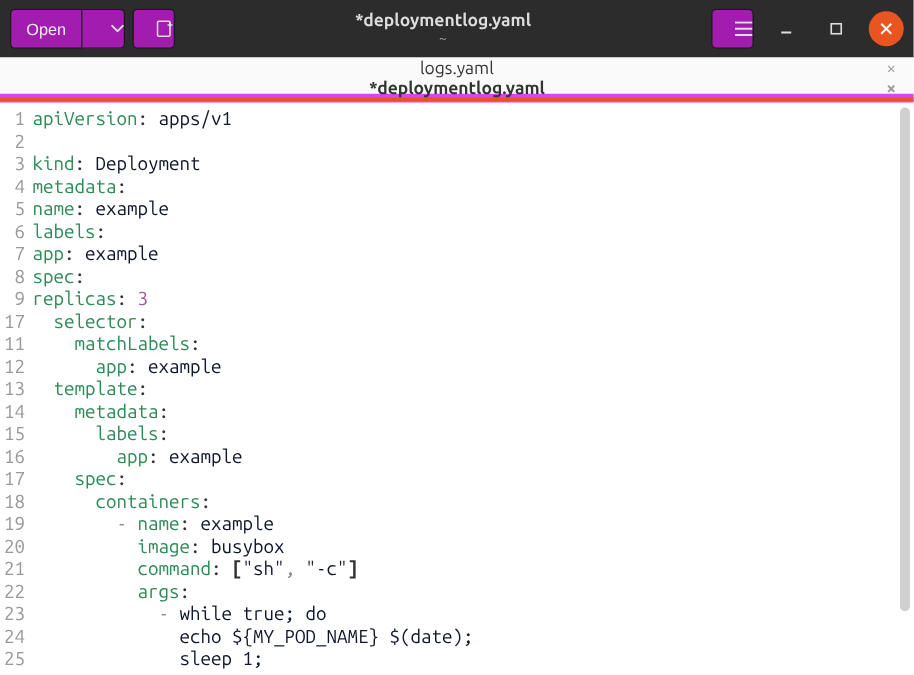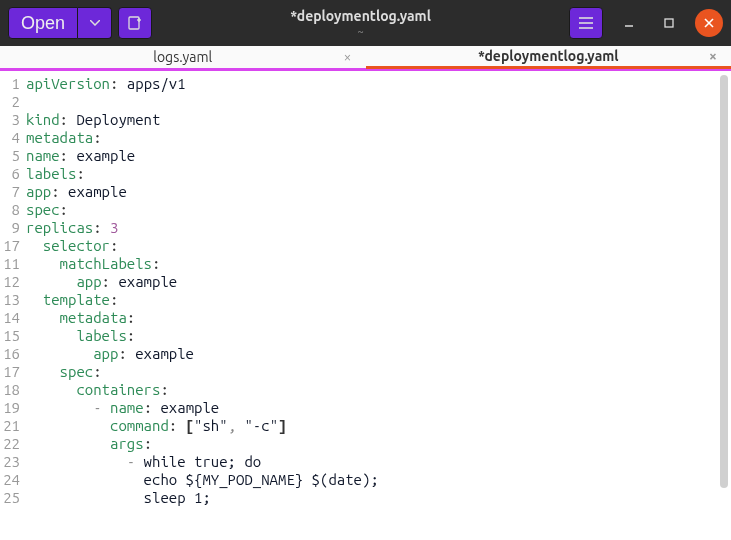--- a/index.html
+++ b/index.html
@@ -15,29 +15,29 @@
     .titlebar {
       background: #2c2c2c;
       height: 46px;
       display: flex;
       align-items: center;
       padding: 0 8px;
       gap: 6px;
       color: #e6e6e6;
     }
     .tb-btn {
-      background: #6d28d9;
+      background: #a21caf;
       border: 1px solid #1a1a1a;
       border-radius: 4px;
       color: #eee;
       height: 32px;
       display: flex;
       align-items: center;
-      justify-content: center;
-      font-size: 18px;
+      justify-content: flex-end;
+      font-size: 13px;
       padding: 0 12px;
       cursor: pointer;
     }
     .tb-icon-btn {
       width: 34px;
       padding: 0;
     }
     .tb-group {
       display: flex;
     }
@@ -62,23 +62,24 @@
       border-radius: 50%;
       margin-left: 6px;
       color: #ddd;
     }
     .win-close {
       background: #e95420;
       color: #fff;
     }
     .tabbar {
       background: #fafafa;
-      border-bottom: 3px solid #d946ef;
-      height: 25px;
-      display: flex;
+      border-bottom: 7px solid #d946ef;
+      height: 36px;
+      display: flex;
+      flex-direction: column;
     }
     .tab {
       flex: 1;
       display: flex;
       align-items: center;
       justify-content: center;
       position: relative;
       font-size: 14px;
       color: #333;
       cursor: pointer;
@@ -227,20 +228,21 @@
       <div class="line"><span class="gutter">17</span><span class="code"><span class="tok-plain">  </span><span class="tok-key">selector</span><span class="tok-colon">:</span></span></div>
       <div class="line"><span class="gutter">11</span><span class="code"><span class="tok-plain">    </span><span class="tok-key">matchLabels</span><span class="tok-colon">:</span></span></div>
       <div class="line"><span class="gutter">12</span><span class="code"><span class="tok-plain">      </span><span class="tok-key">app</span><span class="tok-colon">:</span><span class="tok-plain"> </span><span class="tok-str">example</span></span></div>
       <div class="line"><span class="gutter">13</span><span class="code"><span class="tok-plain">  </span><span class="tok-key">template</span><span class="tok-colon">:</span></span></div>
       <div class="line"><span class="gutter">14</span><span class="code"><span class="tok-plain">    </span><span class="tok-key">metadata</span><span class="tok-colon">:</span></span></div>
       <div class="line"><span class="gutter">15</span><span class="code"><span class="tok-plain">      </span><span class="tok-key">labels</span><span class="tok-colon">:</span></span></div>
       <div class="line"><span class="gutter">16</span><span class="code"><span class="tok-plain">        </span><span class="tok-key">app</span><span class="tok-colon">:</span><span class="tok-plain"> </span><span class="tok-str">example</span></span></div>
       <div class="line"><span class="gutter">17</span><span class="code"><span class="tok-plain">    </span><span class="tok-key">spec</span><span class="tok-colon">:</span></span></div>
       <div class="line"><span class="gutter">18</span><span class="code"><span class="tok-plain">      </span><span class="tok-key">containers</span><span class="tok-colon">:</span></span></div>
       <div class="line"><span class="gutter">19</span><span class="code"><span class="tok-plain">        - </span><span class="tok-key">name</span><span class="tok-colon">:</span><span class="tok-plain"> </span><span class="tok-str">example</span></span></div>
+      <div class="line"><span class="gutter">20</span><span class="code"><span class="tok-plain">          </span><span class="tok-key">image</span><span class="tok-colon">:</span><span class="tok-plain"> </span><span class="tok-str">busybox</span></span></div>
       <div class="line"><span class="gutter">21</span><span class="code"><span class="tok-plain">          </span><span class="tok-key">command</span><span class="tok-colon">:</span><span class="tok-plain"> </span><span class="tok-bracket">[</span><span class="tok-str">"sh"</span><span class="tok-plain">, </span><span class="tok-str">"-c"</span><span class="tok-bracket">]</span></span></div>
       <div class="line"><span class="gutter">22</span><span class="code"><span class="tok-plain">          </span><span class="tok-key">args</span><span class="tok-colon">:</span></span></div>
       <div class="line"><span class="gutter">23</span><span class="code"><span class="tok-plain">            - </span><span class="tok-str">while true; do</span></span></div>
       <div class="line"><span class="gutter">24</span><span class="code"><span class="tok-plain">              </span><span class="tok-str">echo ${MY_POD_NAME} $(date);</span></span></div>
       <div class="line"><span class="gutter">25</span><span class="code"><span class="tok-plain">              </span><span class="tok-str">sleep 1;</span></span></div>
     </div>
   <div class="scrollbar"></div>
 </div>
 
 </body></html>

